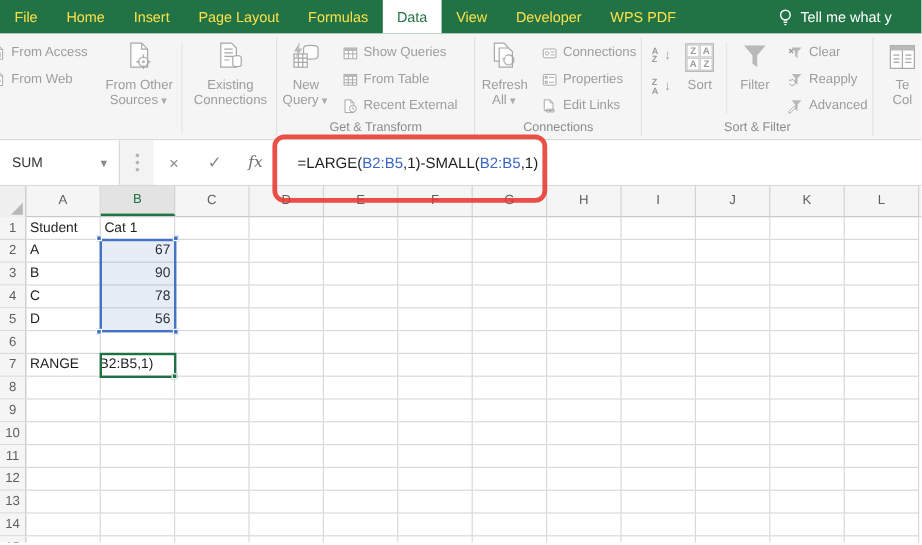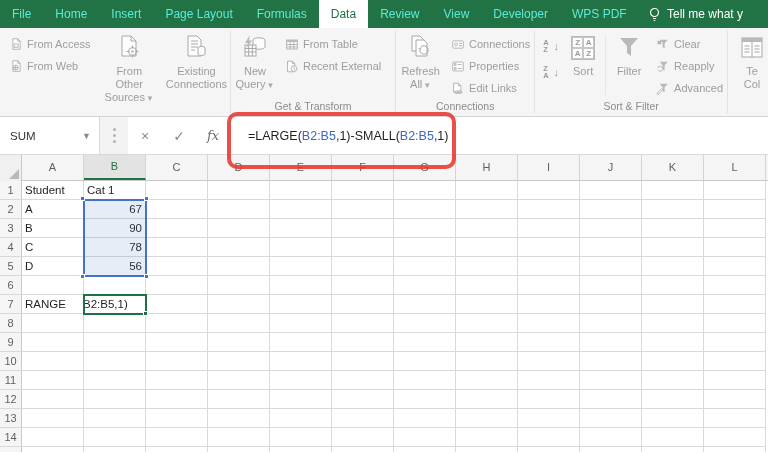--- a/index.html
+++ b/index.html
@@ -6,21 +6,21 @@
     --green:#217346; --ref-blue:#3a66c4; --sel-blue:#4472c4;
     --red:#e8382f; --edit-green:#1e7145;
     --ribbon-txt:#9d9d9d; --icon-gray:#a8a8a8; --icon-fill:#b9b9b9;
   }
   *{margin:0;padding:0;box-sizing:border-box;}
   html,body{width:768px;height:454px;overflow:hidden;}
   body{font-family:"Liberation Sans","DejaVu Sans",sans-serif;background:#fff;position:relative;}
 
   
   .tabbar{height:28px;background:var(--green);display:flex;align-items:stretch;overflow:hidden;}
-  .tab{color:#5eead4;font-size:12px;line-height:28px;padding:0 12px;white-space:nowrap;cursor:default;}
+  .tab{color:#fde047;font-size:12px;line-height:28px;padding:0 12px;white-space:nowrap;cursor:default;}
   .tab.active{background:#fff;color:var(--green);}
   .tellme{margin-left:auto;display:flex;align-items:center;gap:6px;color:#fff;font-size:12px;white-space:nowrap;padding-right:0;min-width:120px;}
 
   
   .ribbon{height:89px;background:#f5f5f5;border-bottom:1px solid #d5d5d5;display:flex;align-items:stretch;overflow:hidden;}
   .rgroup{display:flex;flex-direction:column;height:100%;}
   .rbody{flex:1;display:flex;align-items:flex-start;padding-top:3px;}
   .glabel{height:17px;text-align:center;font-size:10.5px;color:#8c8c8c;line-height:15px;white-space:nowrap;}
   .gsep{width:1px;background:#e1e1e1;margin:3px 0 3px 0;}
   .smallcol{display:flex;flex-direction:column;padding:2px 0 0 6px;}
@@ -75,39 +75,38 @@
 <body>
 
 <div class="tabbar">
   <div id="tabstrip" style="display:flex;">
       <div class="tab">File</div>
       <div class="tab">Home</div>
       <div class="tab">Insert</div>
       <div class="tab">Page Layout</div>
       <div class="tab">Formulas</div>
       <div class="tab active">Data</div>
-      <div class="tab">Review</div>
       <div class="tab">View</div>
       <div class="tab">Developer</div>
       <div class="tab">WPS PDF</div>
     </div>
   <div class="tellme">
     <span>
       <svg width="13" height="15" viewBox="0 0 13 15">
           <circle cx="6.5" cy="5.5" r="4" stroke="#fff" fill="none" stroke-width="1.2"></circle>
           <path d="M5 9.5h3M5 11.5h3M5.7 13.5h1.6" stroke="#fff" fill="none" stroke-width="1.2"></path>
         </svg>
     </span>
     <span>Tell me what y</span>
   </div>
 </div>
 
 <div class="ribbon">
 
-  <div class="rgroup" style="width:230px;">
+  <div class="rgroup" style="width:230px;align-items:flex-end;">
     <div class="rbody">
       <div class="smallcol">
         <div class="sbtn">
           <span>
               <svg width="13" height="14" viewBox="0 0 16 16">
                 <path class="icp" d="M3.5 1.5h6l3 3v10h-9z"></path>
                 <path class="ic" d="M9.5 1.5v3h3"></path>
                 <rect x="5" y="8" width="5" height="4" class="ic"></rect>
               </svg>
             </span>
@@ -168,20 +167,30 @@
             </svg>
         </span>
         <span>New</span>
         <span><span>Query</span><span class="caret">▼</span></span>
       </div>
       <div class="smallcol" style="padding-left:2px;">
         <div class="sbtn">
           <span>
               <svg width="14" height="13" viewBox="0 0 16 16">
                 <rect x="1.5" y="2.5" width="13" height="11" class="icp"></rect>
+                <path d="M1.5 2.5h13v3h-13z" class="icf"></path>
+                <path class="ic" d="M1.5 8.5h13M6 5.5v8M10.5 5.5v8"></path>
+              </svg>
+            </span>
+          <span>Show Queries</span>
+        </div>
+        <div class="sbtn">
+          <span>
+              <svg width="14" height="13" viewBox="0 0 16 16">
+                <rect x="1.5" y="2.5" width="13" height="11" class="icp"></rect>
                 <path d="M1.5 2.5h13v2.5h-13z" class="icf"></path>
                 <path class="ic" d="M1.5 8h13M1.5 11h13M5.8 5v8.5M10.2 5v8.5"></path>
               </svg>
             </span>
           <span>From Table</span>
         </div>
         <div class="sbtn">
           <span>
               <svg width="14" height="13" viewBox="0 0 16 16">
                 <path class="icp" d="M2.5 1.5h6l3 3v10h-9z"></path>

